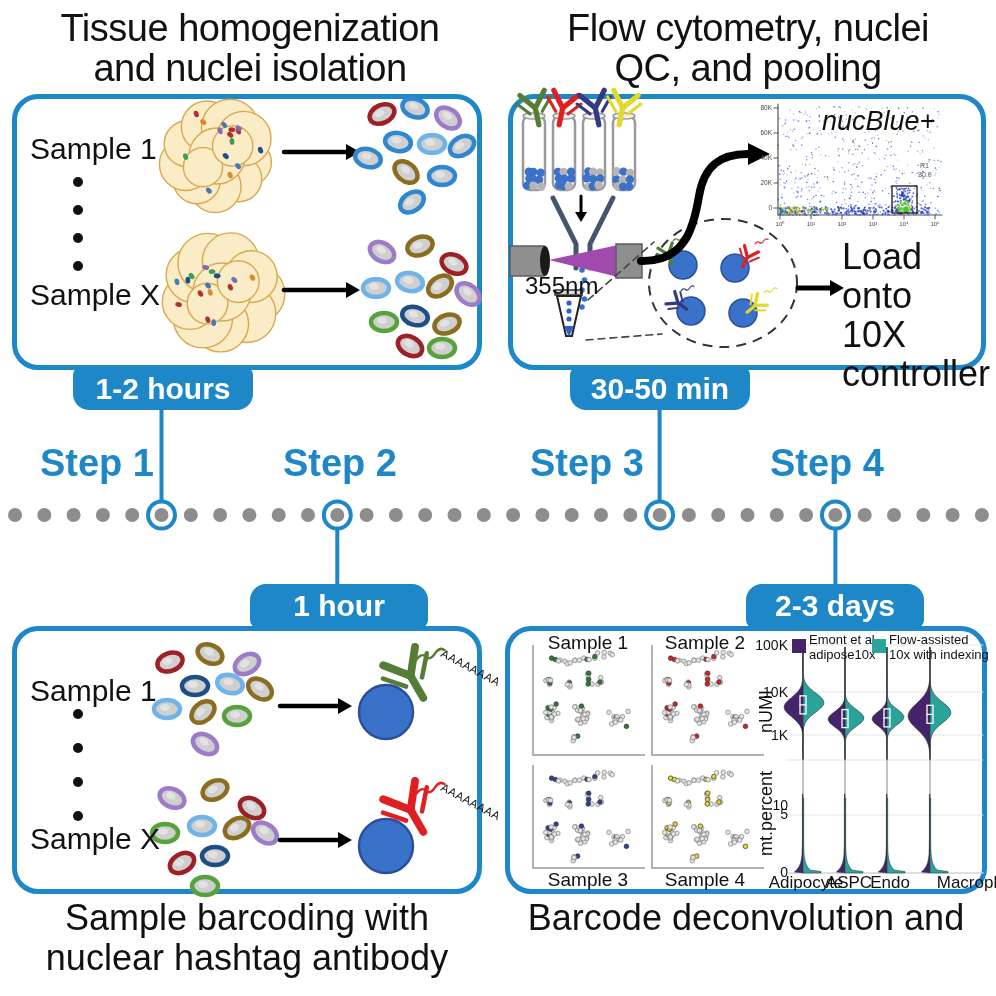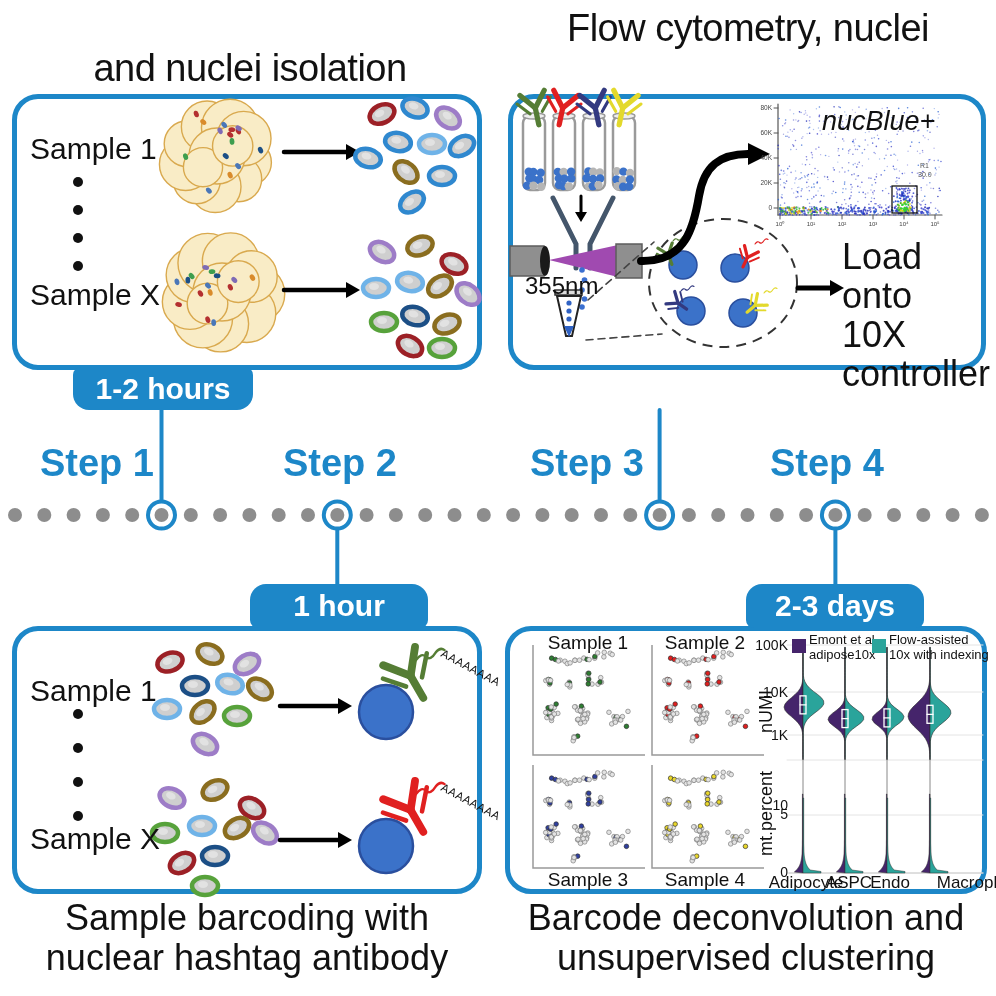--- a/index.html
+++ b/index.html
@@ -24,25 +24,26 @@
   .cat{font-size:17px;text-align:center;z-index:4;white-space:nowrap;}
   .rot{font-size:18px;text-align:center;transform:rotate(-90deg);z-index:4;white-space:nowrap;}
   svg.layer{position:absolute;z-index:3;overflow:visible;}
 </style>
 </head>
 <body>
 
 <div id="canvas">
 
   <div class="abs title" style="left:20px;top:8px;width:460px;">
-    <br>
+    <span>Tissue homogenization</span><br>
     <span>and nuclei isolation</span>
   </div>
   <div class="abs title" style="left:508px;top:8px;width:480px;">
     <span>Flow cytometry, nuclei</span><br>
+    <span>QC, and pooling</span>
   </div>
 
   <div class="abs panel-box" style="left:12px;top:94px;width:470px;height:276px;"></div>
   <div class="abs panel-box" style="left:508px;top:94px;width:478px;height:276px;"></div>
   <div class="abs panel-box" style="left:12px;top:626px;width:470px;height:268px;"></div>
   <div class="abs panel-box" style="left:505px;top:626px;width:482px;height:268px;"></div>
 
   <svg id="svg-tl" class="layer" style="left:12px;top:94px;" width="470" height="276">
       <g>
         <circle cx="66" cy="88" r="5" fill="#111"></circle>
@@ -1958,20 +1959,21 @@
 
   <div class="abs laser-label" style="left:514px;top:272px;">355nm</div>
   <div class="abs plot-title" style="left:822px;top:106px;">nucBlue+</div>
   <div class="abs load-text" style="left:842px;top:238px;width:148px;">
     <span>Load onto</span><br>
     <span>10X</span><br>
     <span>controller</span>
   </div>
 
   <div class="abs badge down" style="left:73px;top:367px;width:180px;height:43px;">1-2 hours</div>
+  <div class="abs badge down" style="left:570px;top:367px;width:180px;height:43px;">30-50 min</div>
   <div class="abs badge up" style="left:250px;top:584px;width:178px;height:44px;">1 hour</div>
   <div class="abs badge up" style="left:746px;top:584px;width:178px;height:44px;">2-3 days</div>
 
   <div class="abs step" style="left:22px;top:442px;width:150px;">Step 1</div>
   <div class="abs step" style="left:265px;top:442px;width:150px;">Step 2</div>
   <div class="abs step" style="left:512px;top:442px;width:150px;">Step 3</div>
   <div class="abs step" style="left:752px;top:442px;width:150px;">Step 4</div>
 
   <div class="abs sample-label" style="left:30px;top:674px;">Sample 1</div>
   <div class="abs sample-label" style="left:30px;top:822px;">Sample X</div>
@@ -2006,16 +2008,15 @@
   <div class="abs cat" style="left:822px;top:873px;width:54px;">ASPC</div>
   <div class="abs cat" style="left:864px;top:873px;width:52px;">Endo</div>
   <div class="abs cat" style="left:886px;top:873px;width:100px;padding-left:48px;">Macrophage</div>
 
   <div class="abs caption" style="left:10px;top:898px;width:474px;">
     <span>Sample barcoding with</span><br>
     <span>nuclear hashtag antibody</span>
   </div>
   <div class="abs caption" style="left:496px;top:898px;width:500px;">
     <span>Barcode deconvolution and</span><br>
-    <span>unsupervised clustering</span>
   </div>
 
 </div>
 
 </body></html>

